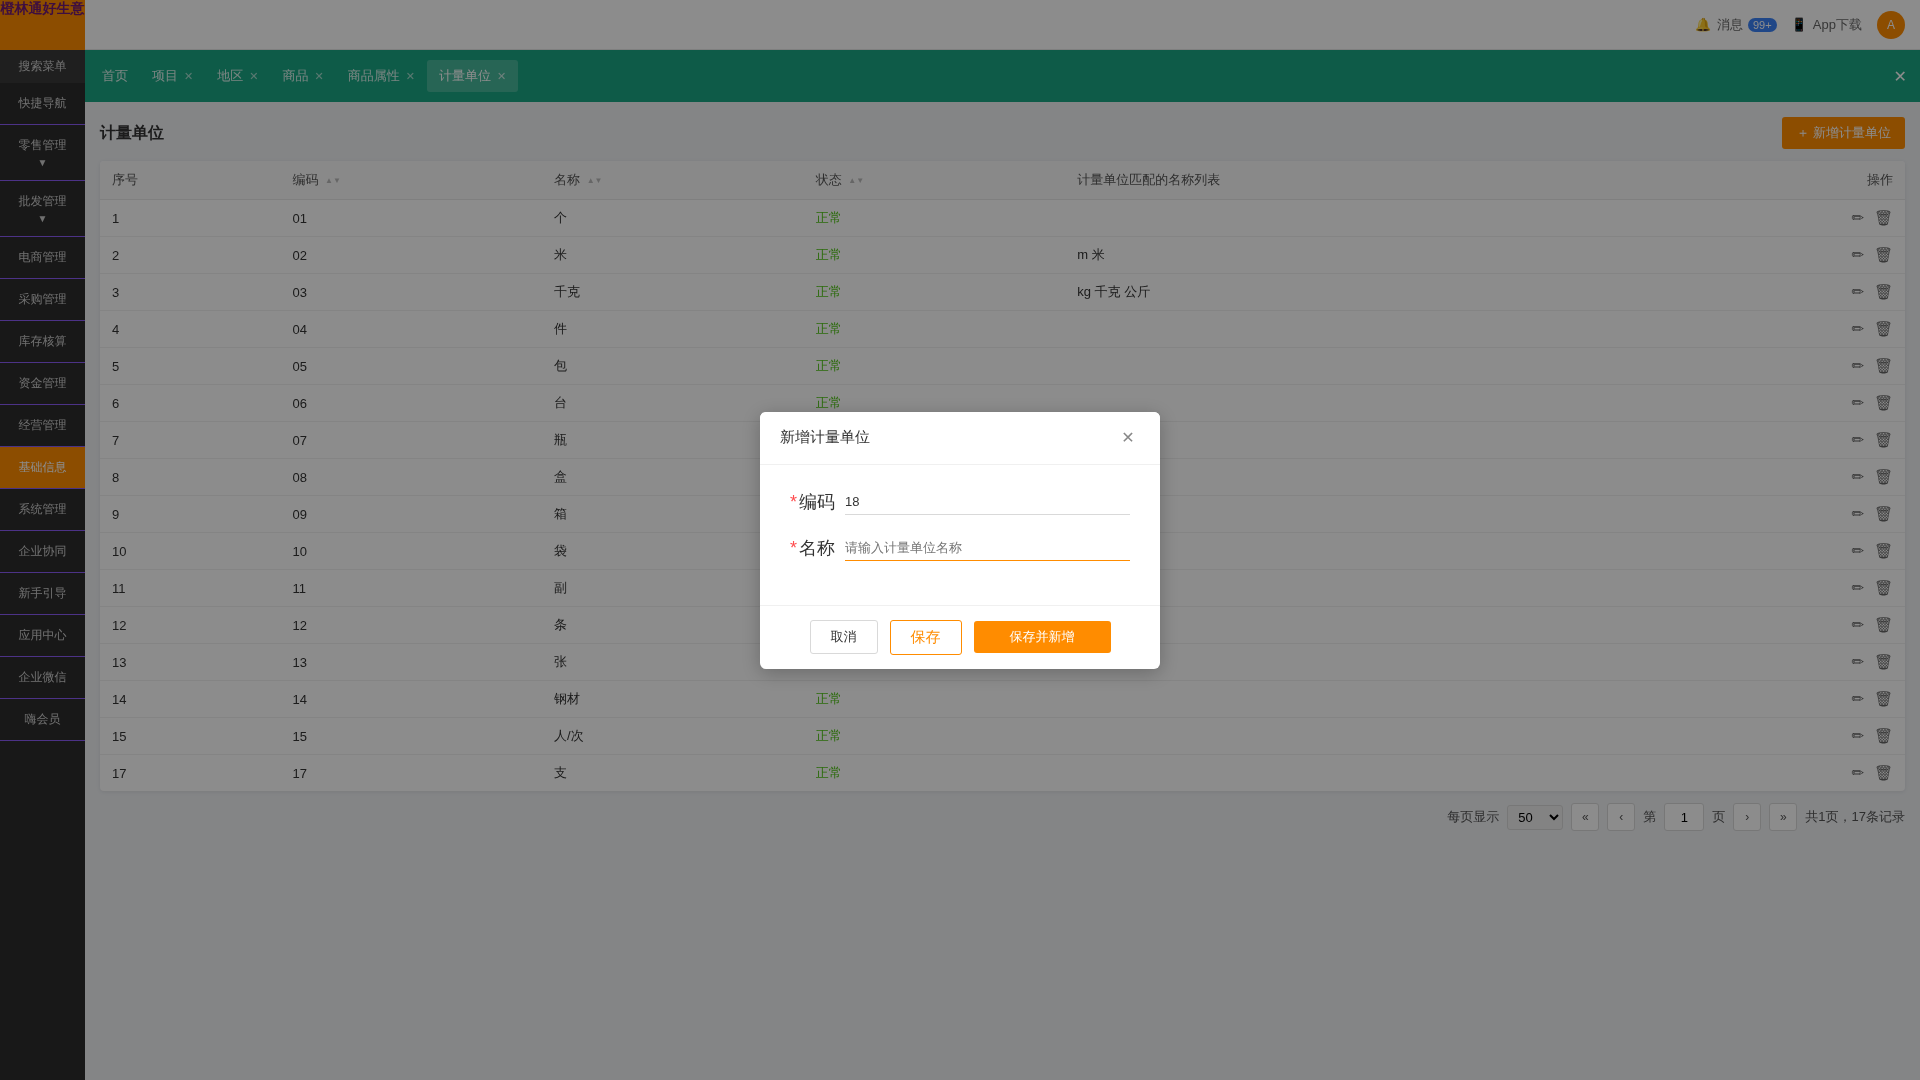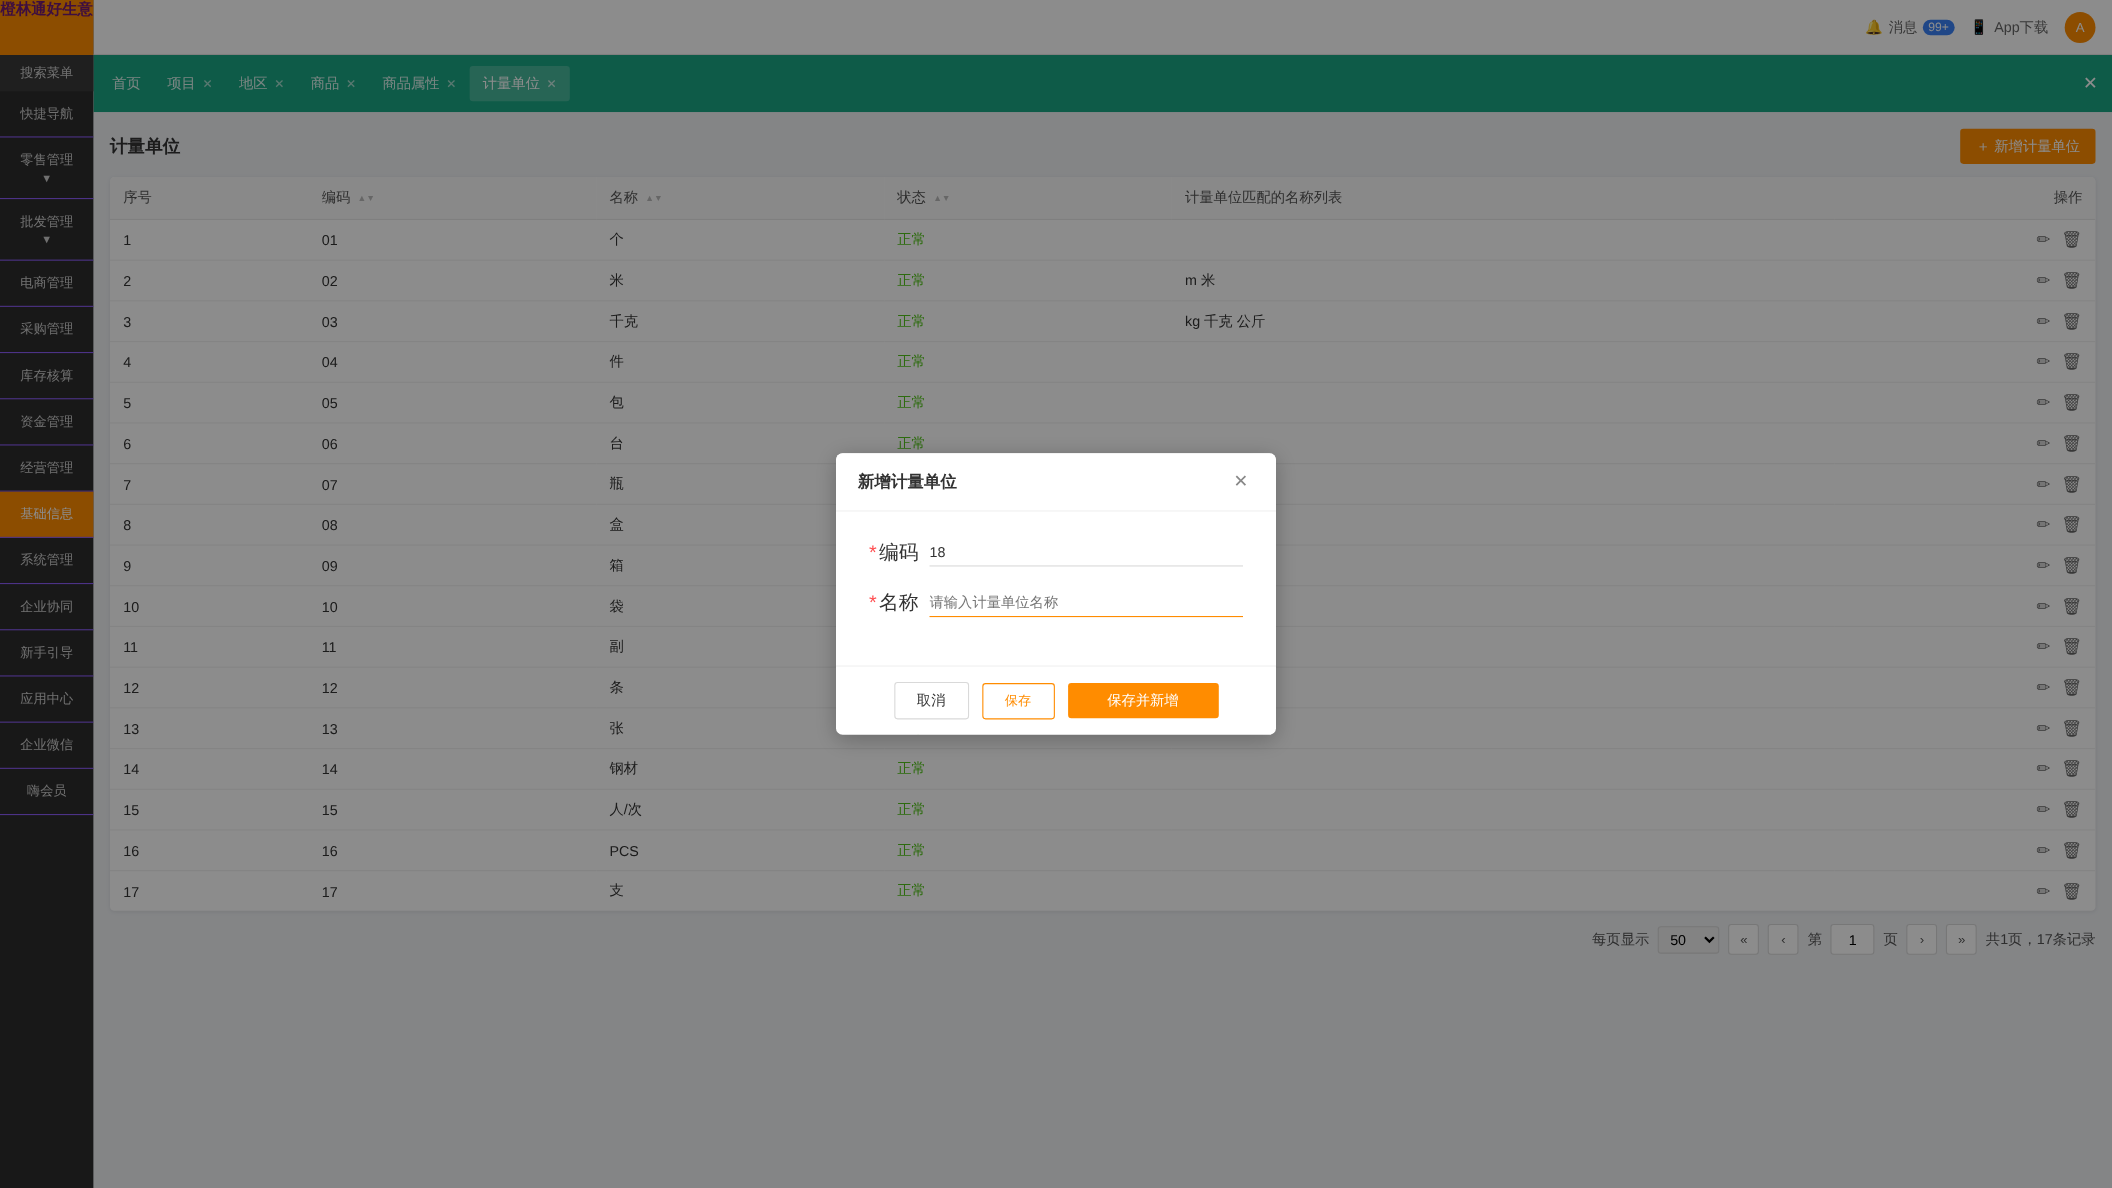--- a/index.html
+++ b/index.html
@@ -284,21 +284,21 @@
     .modal-header {
       padding: 14px 20px;
       border-bottom: 1px solid #f0f0f0;
       display: flex;
       align-items: center;
       justify-content: space-between;
       background: #fff;
     }
     .modal-title {
       font-size: 15px;
-      font-weight: bold;
+      font-weight: normal;
       color: #333;
     }
     .modal-close {
       cursor: pointer;
       color: #888;
       font-size: 16px;
       width: 24px;
       height: 24px;
       display: flex;
       align-items: center;
@@ -354,21 +354,21 @@
       cursor: pointer;
       font-size: 13px;
     }
     .btn-save {
       background: white;
       color: #ff8c00;
       border: 1px solid #ff8c00;
       padding: 7px 20px;
       border-radius: 3px;
       cursor: pointer;
-      font-size: 12px;
+      font-size: 15px;
     }
     .btn-save-continue {
       background: #ff8c00;
       color: white;
       border: none;
       padding: 7px 36px;
       border-radius: 3px;
       cursor: pointer;
       font-size: 13px;
     }
@@ -704,33 +704,20 @@
       <td><span class="status-normal">正常</span></td>
       <td></td>
       <td style="text-align:right;">
         <div class="action-icons" style="justify-content:flex-end;">
           <span class="action-icon" title="编辑">✏</span>
           <span class="action-icon" title="删除">🗑</span>
         </div>
       </td>
     </tr>
           <tr>
-      <td>16</td>
-      <td>16</td>
-      <td>PCS</td>
-      <td><span class="status-normal">正常</span></td>
-      <td></td>
-      <td style="text-align:right;">
-        <div class="action-icons" style="justify-content:flex-end;">
-          <span class="action-icon" title="编辑">✏</span>
-          <span class="action-icon" title="删除">🗑</span>
-        </div>
-      </td>
-    </tr>
-          <tr>
       <td>17</td>
       <td>17</td>
       <td>支</td>
       <td><span class="status-normal">正常</span></td>
       <td></td>
       <td style="text-align:right;">
         <div class="action-icons" style="justify-content:flex-end;">
           <span class="action-icon" title="编辑">✏</span>
           <span class="action-icon" title="删除">🗑</span>
         </div>

